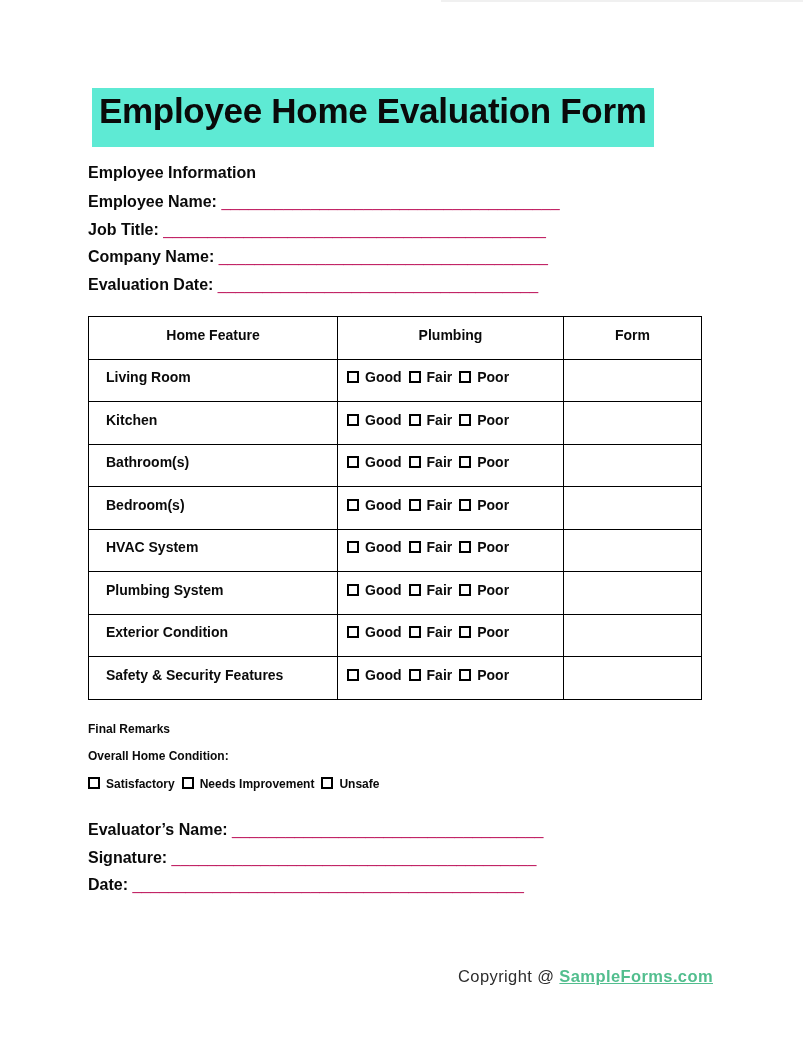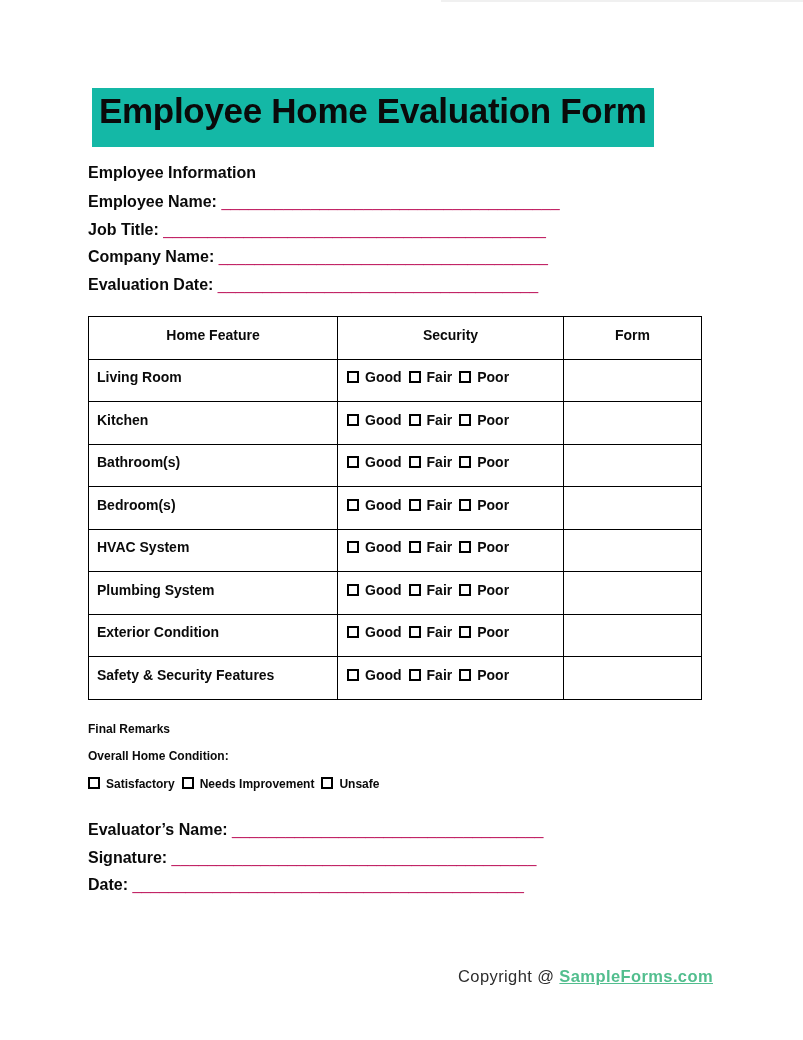--- a/index.html
+++ b/index.html
@@ -18,21 +18,21 @@
     top: 0; left: 441px; right: 0;
     height: 2px;
     background: #f0f0f0;
   }
   .title-wrap {
     padding-top: 88px;
     margin-left: 92px;
   }
   .title-highlight {
     display: inline-block;
-    background: #14b8a6;
+    background: #5eead4;
     height: 59px;
     line-height: 45px;
     padding: 0 7px;
     font-size: 35px;
     font-weight: bold;
     letter-spacing: -0.3px;
     white-space: nowrap;
   }
   .content { margin-left: 88px; }
   .info { margin-top: 17px; }
@@ -57,21 +57,21 @@
     table-layout: fixed;
   }
   .form-table th, .form-table td {
     border: 1.5px solid #000;
     font-size: 14px;
     height: 42.5px;
     vertical-align: middle;
     padding: 0 0 6px 0;
   }
   .form-table th { font-weight: bold; text-align: center; }
-  td.feature-cell { font-weight: bold; padding-left: 8px; }
+  td.feature-cell { font-weight: bold; padding-left: 17px; }
   td.cond-cell { font-weight: bold; padding-left: 9px; white-space: nowrap; }
   td.notes-cell { }
   .opt { margin-right: 7px; white-space: nowrap; }
   .cbx {
     display: inline-block;
     width: 12px;
     height: 12px;
     border: 2px solid #000;
     vertical-align: -1px;
     margin-right: 6px;
@@ -138,21 +138,21 @@
 
     <table class="form-table">
       <colgroup>
           <col style="width:249px">
           <col style="width:226px">
           <col style="width:138px">
         </colgroup>
       <thead>
         <tr>
           <th>Home Feature</th>
-          <th>Security</th>
+          <th>Plumbing</th>
           <th>Form</th>
         </tr>
       </thead>
       <tbody>
         <tr>
           <td class="feature-cell">Living Room</td>
           <td class="cond-cell">
             <span class="opt"><span class="cbx"></span><span>Good</span></span><span class="opt"><span class="cbx"></span><span>Fair</span></span><span class="opt"><span class="cbx"></span><span>Poor</span></span>
           </td>
           <td class="notes-cell"></td>

